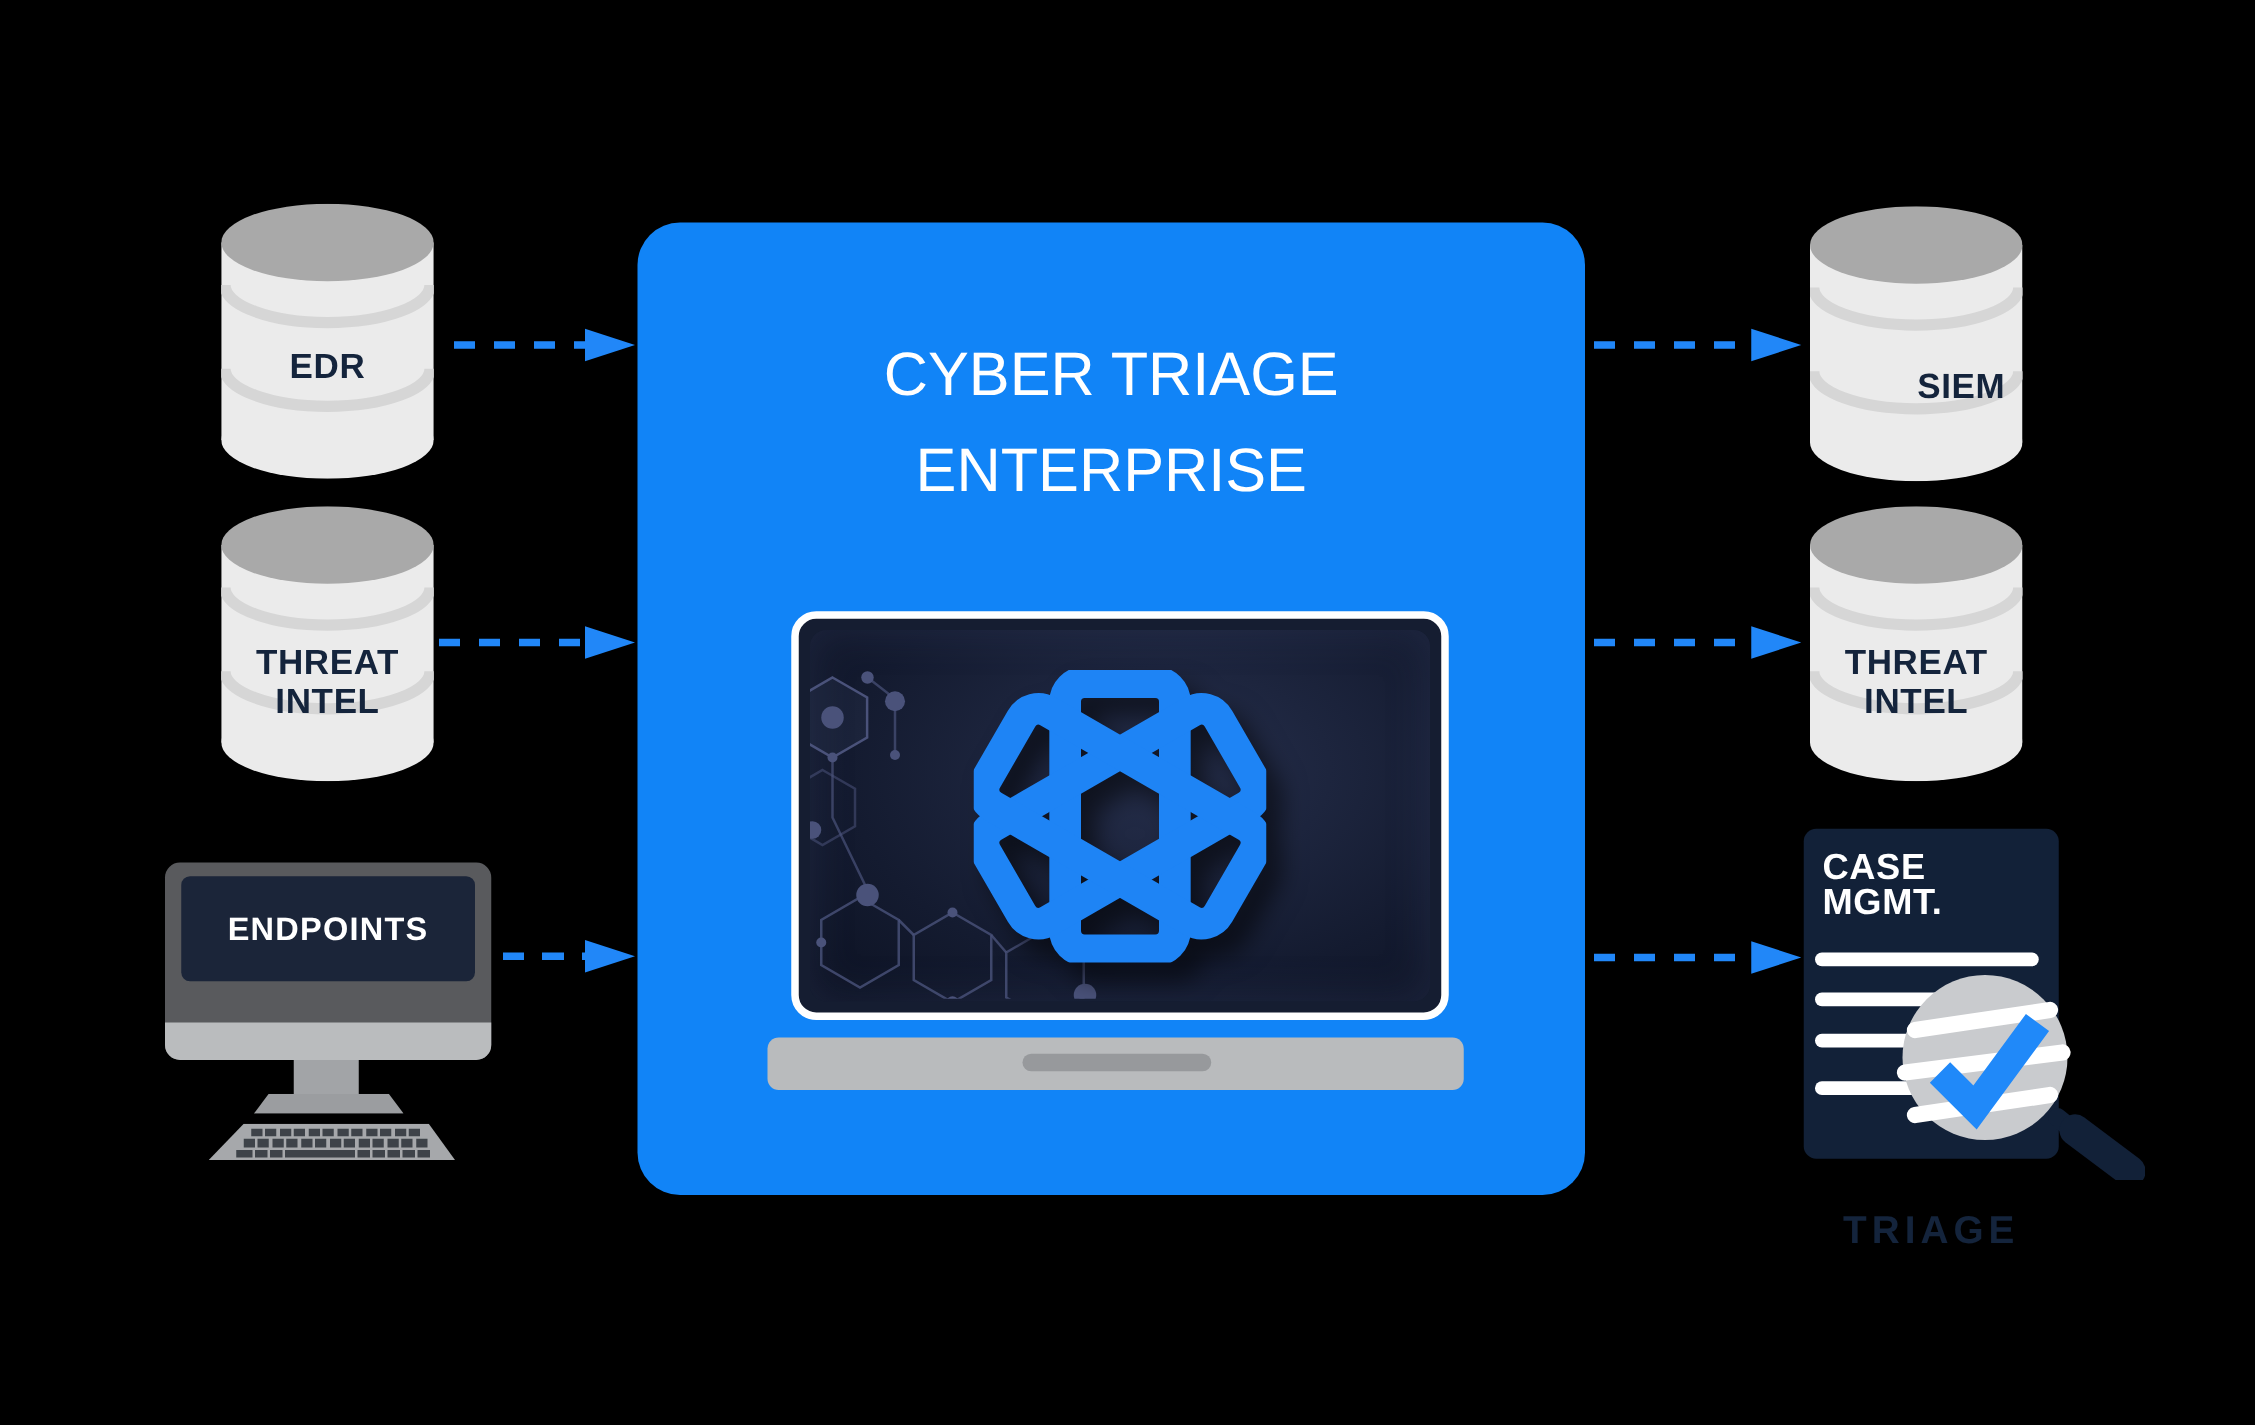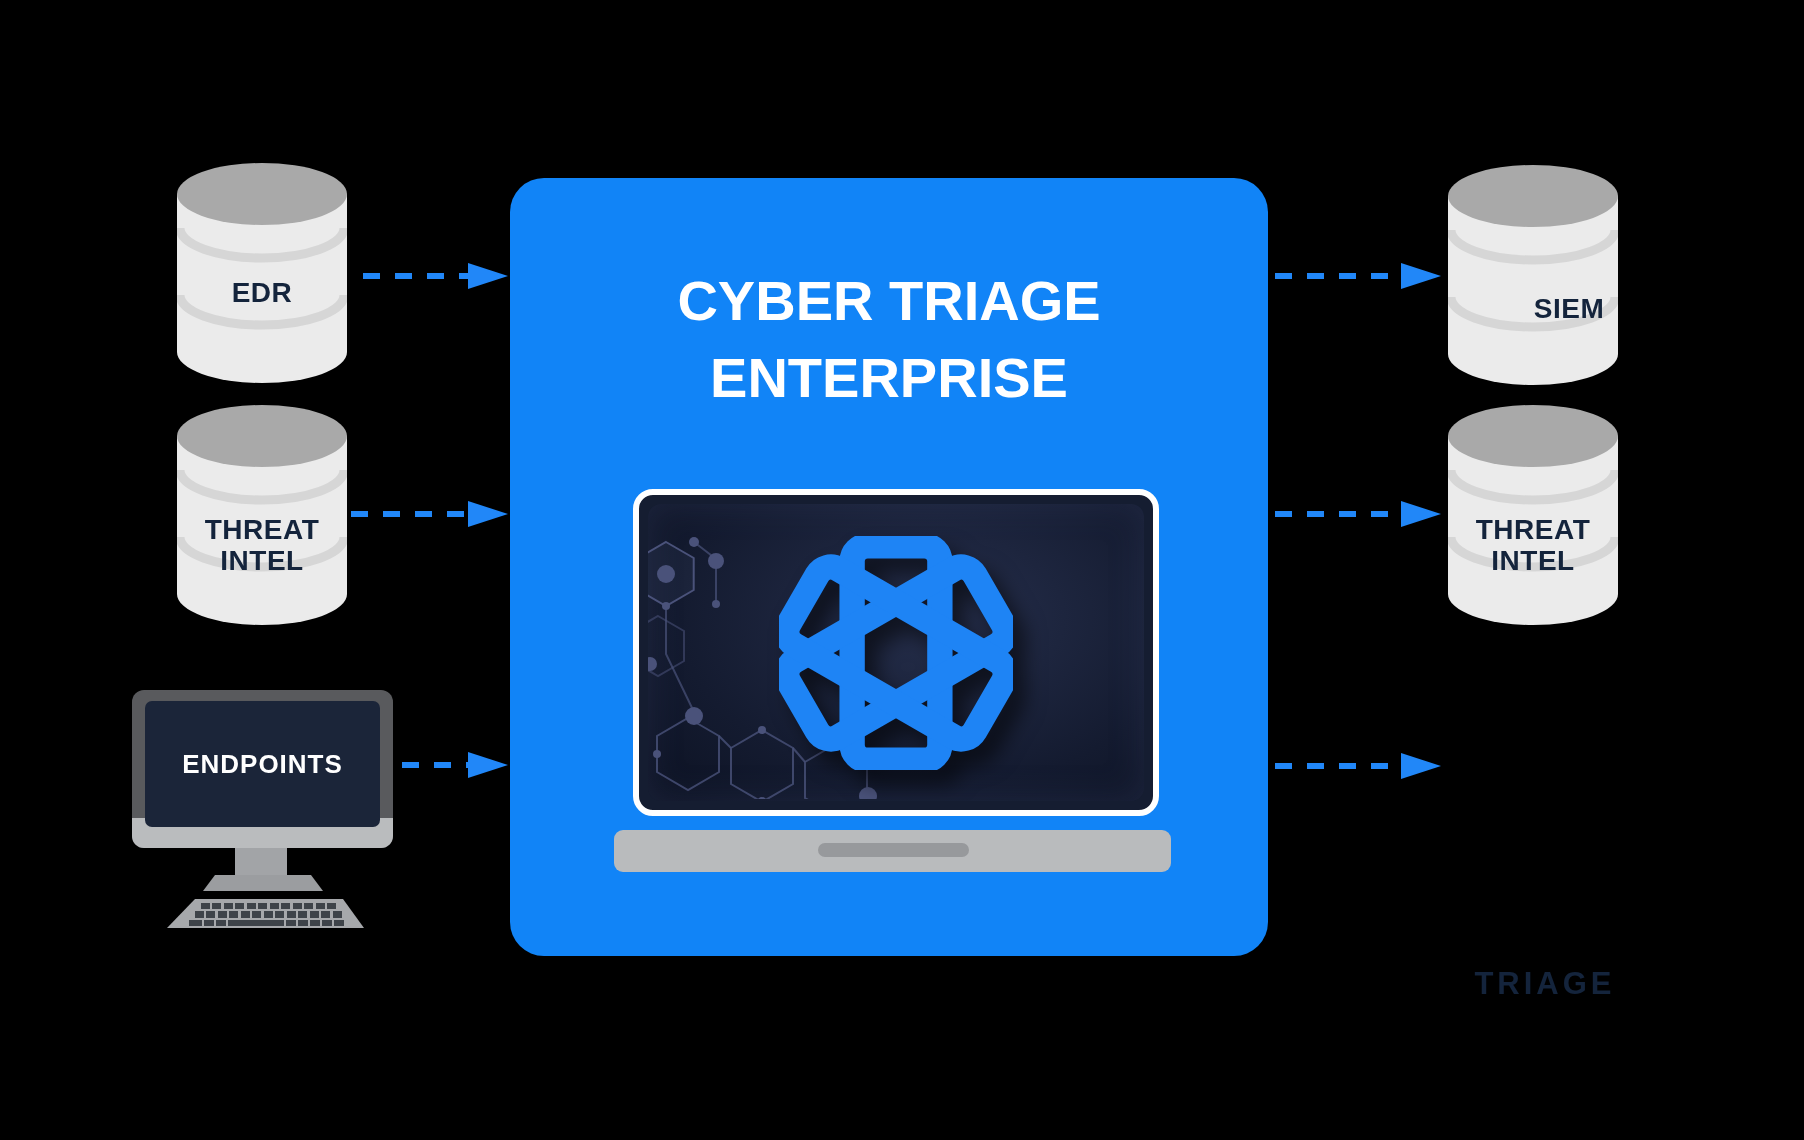--- a/index.html
+++ b/index.html
@@ -21,21 +21,21 @@
     --white:#ffffff;
   }
   *{margin:0;padding:0;box-sizing:border-box;}
   html,body{background:var(--background);}
   body{font-family:"Liberation Sans","DejaVu Sans",sans-serif;}
   .stage{position:relative;width:1804px;height:1140px;background:var(--background);overflow:hidden;}
 
   
   .ct-box{position:absolute;left:510px;top:178px;width:758px;height:778px;border-radius:34px;background:var(--box-blue);}
   .ct-title{position:absolute;left:0;top:84px;width:758px;text-align:center;color:var(--white);
-            font-size:56px;font-weight:700;line-height:77px;letter-spacing:0px;}
+            font-size:49px;font-weight:400;line-height:77px;letter-spacing:0px;}
 
   
   .laptop-frame{position:absolute;left:123px;top:311px;width:526px;height:327px;border:6px solid var(--white);
                 border-radius:20px;background:#151d31;}
   .laptop-screen-inner{position:absolute;left:9px;top:9px;right:9px;bottom:9px;border-radius:13px;overflow:hidden;
                 background:radial-gradient(115% 125% at 58% 38%, #262f4c 0%, #141b30 45%, #080d1b 85%);
                 box-shadow:inset 0 0 34px rgba(70,82,128,.25);}
   .hex-decor{position:absolute;left:0;top:0;}
   .ct-logo{position:absolute;left:50%;top:50%;width:234px;height:234px;margin-left:-117px;margin-top:-117px;
            filter:drop-shadow(12px 14px 10px rgba(0,0,0,.55));}
@@ -47,21 +47,21 @@
   .cyl-body{fill:var(--cylinder-body);}
   .cyl-top{fill:var(--cylinder-top);}
   .cyl-band{fill:none;stroke:var(--cylinder-band);stroke-width:9;}
   .cyl-label{position:absolute;width:170px;text-align:center;color:var(--navy-text);
              font-size:28px;font-weight:700;letter-spacing:.5px;line-height:31px;}
 
   
   .monitor{position:absolute;left:132px;top:690px;width:261px;height:238px;}
   .monitor-frame{position:absolute;left:0;top:0;width:261px;height:158px;border-radius:12px;background:var(--monitor-frame);}
   .monitor-chin{position:absolute;left:0;top:128px;width:261px;height:30px;border-radius:0 0 12px 12px;background:var(--monitor-chin);}
-  .monitor-screen{position:absolute;left:13px;top:11px;width:235px;height:126px;border-radius:7px;background:var(--screen-navy);
+  .monitor-screen{position:absolute;left:13px;top:11px;width:235px;height:84px;border-radius:7px;background:var(--screen-navy);
                   display:flex;align-items:center;justify-content:center;}
   .monitor-screen-label{color:var(--white);font-size:26px;font-weight:700;letter-spacing:1px;}
   .monitor-neck{position:absolute;left:103px;top:158px;width:52px;height:28px;background:#a2a4a7;}
   .monitor-foot{position:absolute;left:71px;top:185px;width:120px;height:16px;background:#9b9da0;
                 clip-path:polygon(10% 0,90% 0,100% 100%,0 100%);}
   .keyboard{position:absolute;left:35px;top:209px;}
 
   
   .doc{position:absolute;left:1443px;top:663px;width:204px;height:264px;border-radius:10px;background:var(--doc-navy);}
   .doc-label{position:absolute;left:15px;top:17px;color:var(--white);font-size:29px;font-weight:700;line-height:28px;letter-spacing:.5px;}
@@ -231,20 +231,39 @@
     <rect class="cyl-body" x="0" y="31" width="170" height="158"></rect>
     <path class="cyl-band" d="M3,65 A82,30 0 0 0 167,65"></path>
     <path class="cyl-band" d="M3,132 A82,30 0 0 0 167,132"></path>
     <ellipse class="cyl-top" cx="85" cy="31" rx="85" ry="31"></ellipse>
   </svg>
   <div class="cyl-label" style="left:1448px;top:514px;">
     <div>THREAT</div>
     <div>INTEL</div>
   </div>
 
+  <div class="doc">
+    <div class="doc-label">
+      <div>CASE</div>
+      <div>MGMT.</div>
+    </div>
+    <div class="doc-line l1"></div>
+    <div class="doc-line l2"></div>
+    <div class="doc-line l3"></div>
+    <div class="doc-line l4"></div>
+    <svg class="lens-svg" width="200" height="170" viewBox="0 0 200 170">
+      <line class="lens-handle" x1="130" y1="120" x2="162" y2="146" stroke-width="15"></line>
+      <line class="lens-handle" x1="144" y1="130" x2="188" y2="163" stroke-width="25"></line>
+      <circle class="lens-circle" cx="72" cy="72" r="66"></circle>
+      <line class="lens-stripe" x1="16" y1="50" x2="124" y2="34"></line>
+      <line class="lens-stripe" x1="8" y1="84" x2="134" y2="68"></line>
+      <line class="lens-stripe" x1="16" y1="118" x2="124" y2="102"></line>
+      <polyline class="lens-check" points="36,84 64,112 114,44"></polyline>
+    </svg>
+  </div>
 
   <div class="caption right">TRIAGE</div>
 
   <div class="arrow-line" style="left:363px;top:273px;width:107px;"></div>
   <div class="arrow-head" style="left:468px;top:263px;"></div>
 
   <div class="arrow-line" style="left:351px;top:511px;width:119px;"></div>
   <div class="arrow-head" style="left:468px;top:501px;"></div>
 
   <div class="arrow-line" style="left:402px;top:762px;width:68px;"></div>

